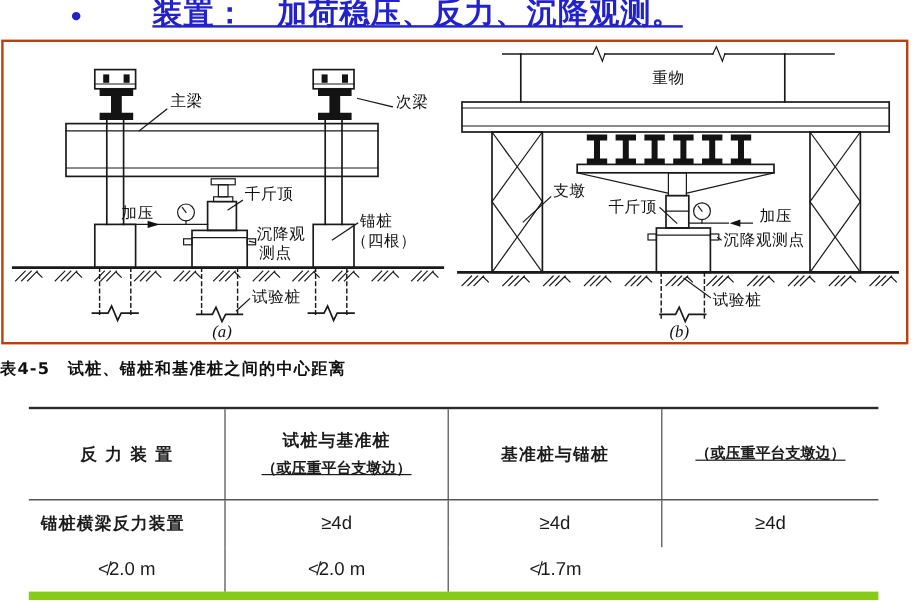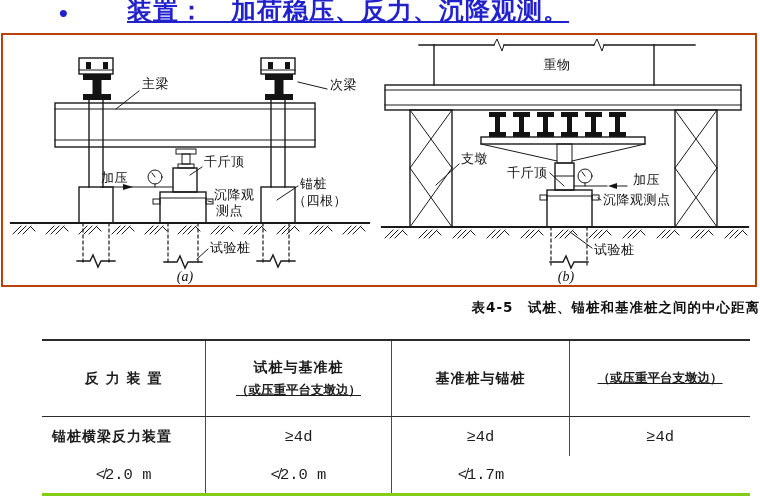--- a/index.html
+++ b/index.html
@@ -16,32 +16,32 @@
   svg{display:block;}
   .ln{stroke:#1a1a1a;stroke-width:1.4;fill:none;stroke-linecap:square;}
   .thin{stroke-width:1;}
   .thick{stroke-width:2.2;}
   .fl{fill:#131313;stroke:none;}
   .dash{stroke-dasharray:3,3;stroke-width:1.2;}
   .lab{font-family:"DejaVu Sans",sans-serif;font-size:13px;fill:#111;letter-spacing:0.5px;}
   .cap{font-family:"Liberation Serif",serif;font-style:italic;font-size:14px;fill:#111;}
 
   
-  .tbl-title{position:absolute;top:299px;left:0;width:100%;text-align:right;font-size:13.5px;
+  .tbl-title{position:absolute;top:299px;left:0;width:100%;text-align:left;font-size:13.5px;
              font-weight:bold;color:#111;letter-spacing:1px;}
-  .dtable{position:absolute;top:339px;left:42px;width:708px;display:grid;
+  .dtable{position:absolute;top:339px;left:24px;width:708px;display:grid;
           grid-template-columns:23.2% 26.2% 25.2% 25.4%;grid-template-rows:76px 39px 37px;
-          border-top:2.4px solid #2b2b2b;border-bottom:3px solid #84cc16;color:#1c1c1c;}
+          border-top:2.4px solid #2b2b2b;border-bottom:7px solid #84cc16;color:#1c1c1c;}
   .hc{display:flex;flex-direction:column;justify-content:center;align-items:center;gap:5px;
       border-bottom:1.7px solid #2b2b2b;font-weight:bold;font-size:14px;letter-spacing:1px;text-align:center;}
   .hc .l2{font-size:12.5px;letter-spacing:0;text-decoration:underline;}
   .vr{border-right:1.4px solid #4a4a4a;}
   .bl{display:flex;align-items:center;padding-left:10px;font-weight:bold;font-size:14px;letter-spacing:1px;text-align:center;}
   .bv{display:flex;align-items:center;justify-content:center;
-      font-family:Liberation Mono, monospace;font-size:15.5px;}
+      font-family:Liberation Sans, sans-serif;font-size:15.5px;}
 </style>
 </head>
 <body>
 
 <div class="screen">
 
   <span class="bullet">•</span>
   <span class="title-text">装置：　加荷稳压、反力、沉降观测。</span>
 
   <div class="panel">

